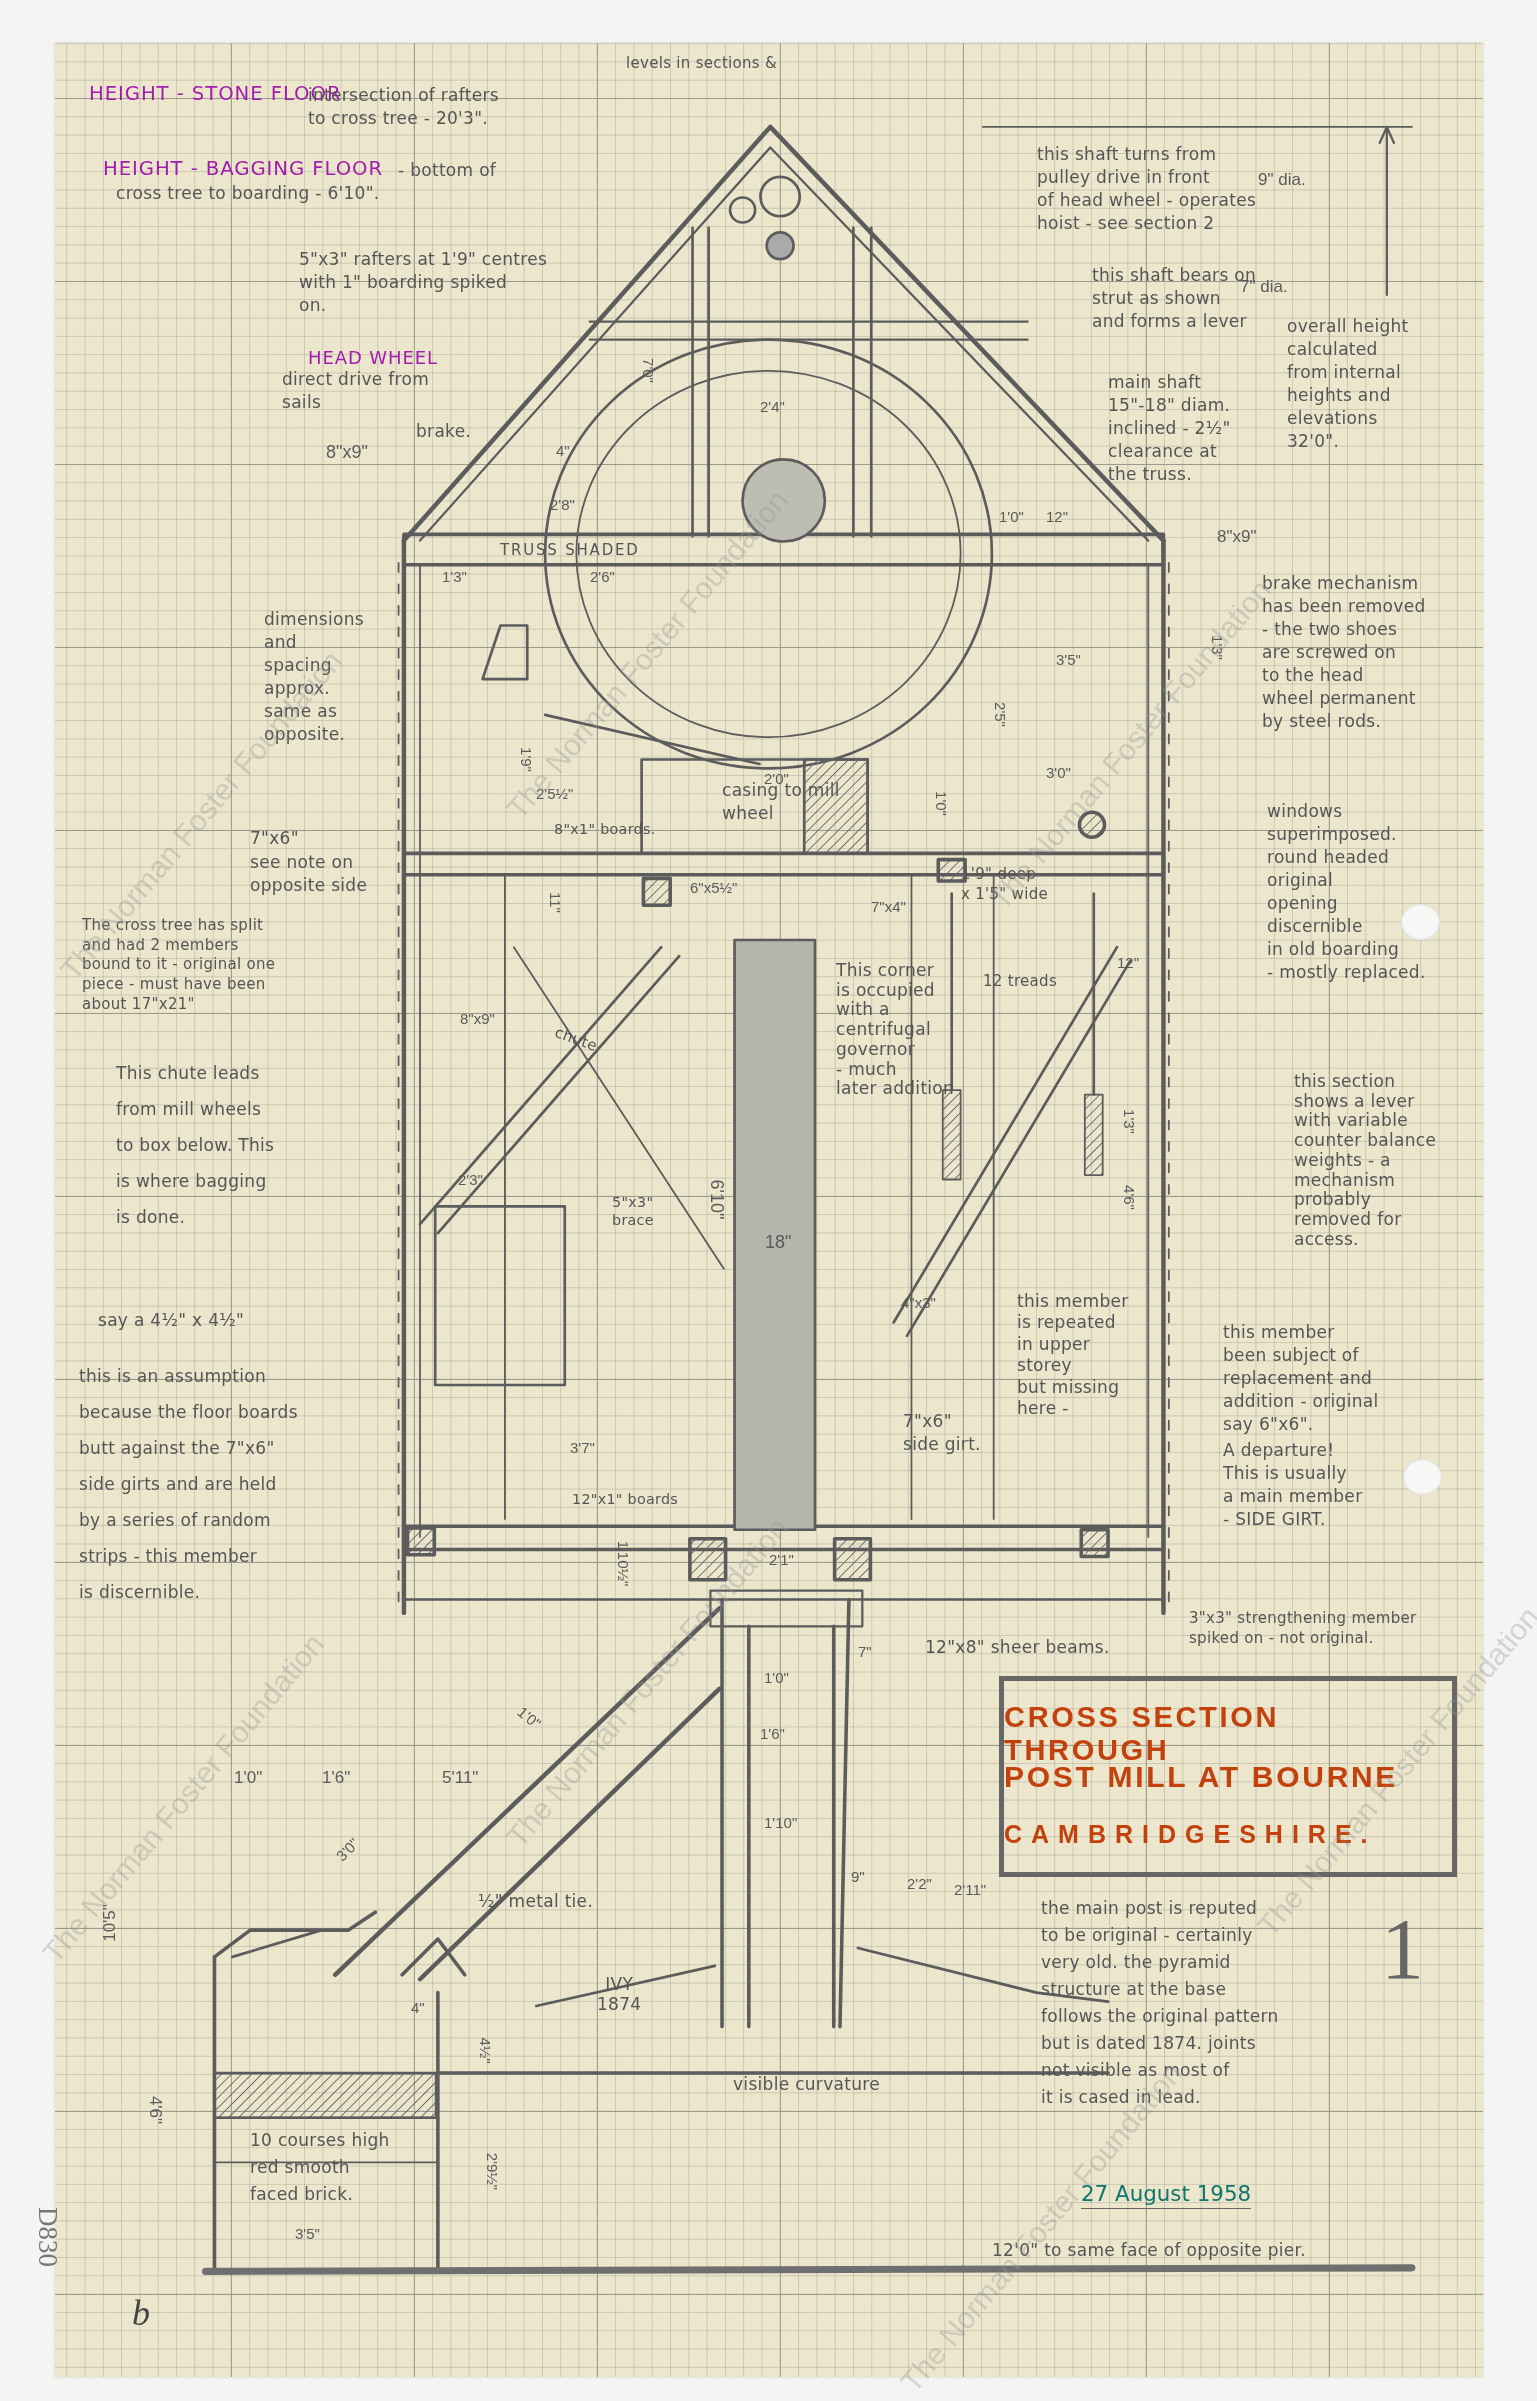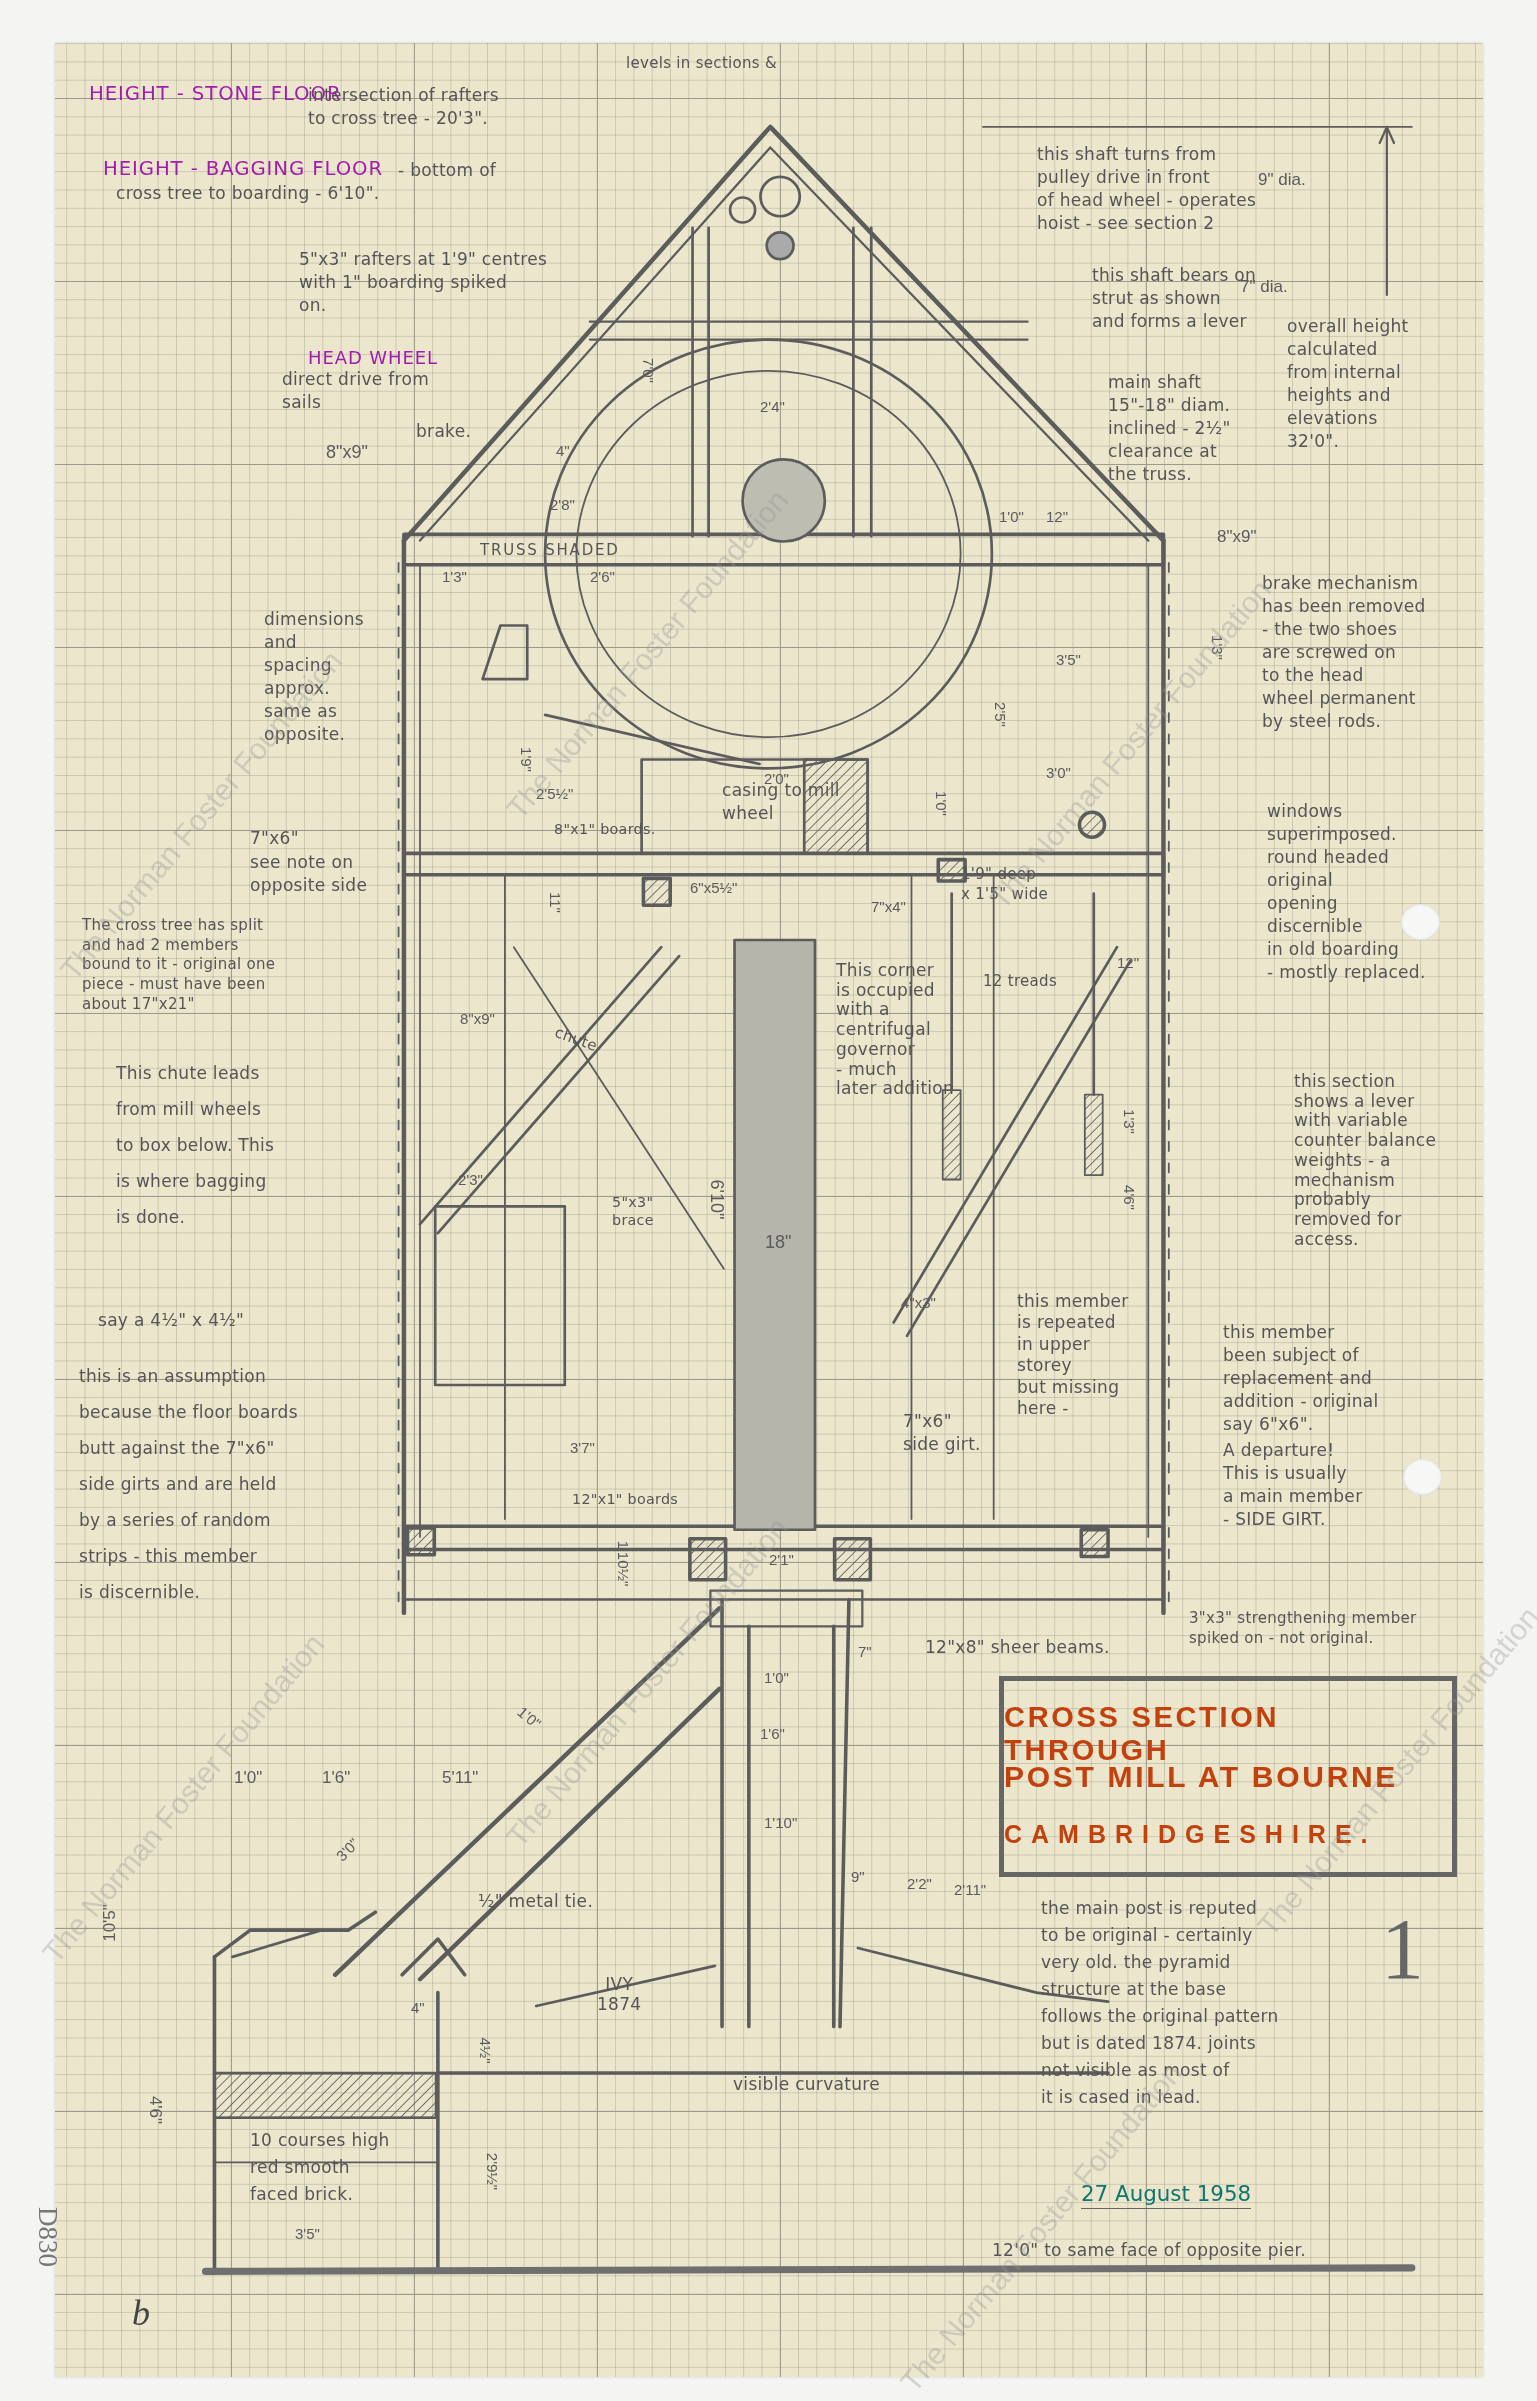--- a/index.html
+++ b/index.html
@@ -158,21 +158,21 @@
 from internal
 heights and
 elevations
 32'0".</div>
 <div class="note" style="left:1108px;top:371px;">main shaft
 15"-18" diam.
 inclined - 2½"
 clearance at
 the truss.</div>
 
-<div class="note" style="left:480px;top:539px;font-size:15px;letter-spacing:1.8px;">TRUSS SHADED</div>
+<div class="note" style="left:500px;top:539px;font-size:15px;letter-spacing:1.8px;">TRUSS SHADED</div>
 
 <div class="note" style="left:1262px;top:572px;">brake mechanism
 has been removed
 - the two shoes
 are screwed on
 to the head
 wheel permanent
 by steel rods.</div>
 <div class="note" style="left:1267px;top:800px;">windows
 superimposed.

